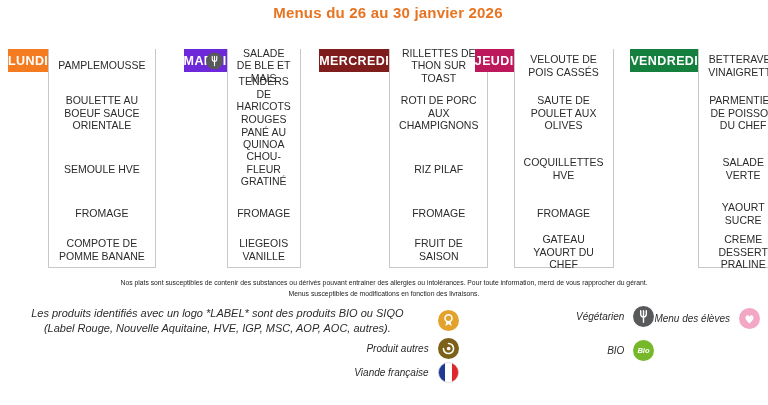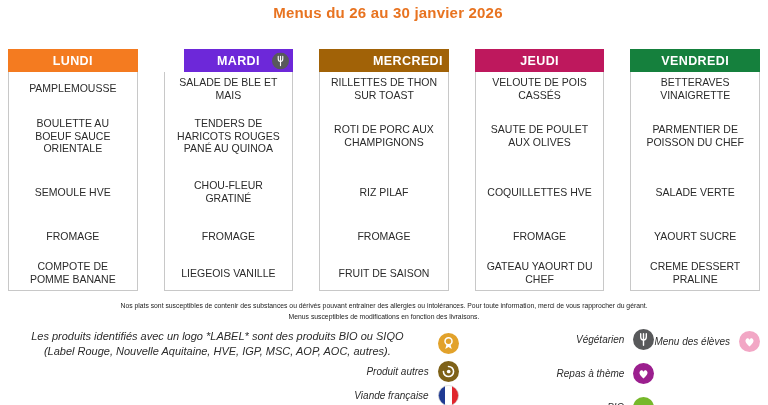--- a/index.html
+++ b/index.html
@@ -2,21 +2,21 @@
 <html><head>
 <meta charset="utf-8">
 <style>
   html,body{margin:0;padding:0;background:#ffffff;}
   body{width:768px;height:405px;font-family:"Liberation Sans",sans-serif;overflow:hidden;}
   .page{width:768px;height:405px;position:relative;}
 
   .title{margin:0;padding-top:4px;text-align:center;font-size:15px;font-weight:bold;letter-spacing:0.2px;padding-left:8px;}
 
   .columns{display:flex;gap:26px;padding:0 8px;margin-top:28px;}
-  .col{flex:1;min-width:0;display:flex;flex-direction:column;}
+  .col{flex:1;min-width:0;display:flex;flex-direction:row;}
   .col-header{height:23px;display:flex;align-items:center;justify-content:center;position:relative;
               color:#fff;font-size:12.5px;font-weight:bold;letter-spacing:0.4px;}
   .hdr-icon{position:absolute;right:4px;top:50%;transform:translateY(-50%);width:17px;height:17px;display:block;}
   .col-body{border:1px solid #c8c8c8;border-top:none;height:218px;background:#fff;
             display:grid;grid-template-rows:33px 62px 50px 39px auto;}
   .cell{display:flex;align-items:center;justify-content:center;text-align:center;
         padding:0 9px;font-size:10.5px;line-height:1.2;color:#2b2b2b;}
 
   .disclaimer{margin-top:9px;text-align:center;font-size:6.8px;color:#222;line-height:1.65;}
 
@@ -66,21 +66,21 @@
       <div class="col-body">
         <div class="cell">SALADE DE BLE ET MAIS</div>
         <div class="cell">TENDERS DE HARICOTS ROUGES PANÉ AU QUINOA</div>
         <div class="cell">CHOU-FLEUR GRATINÉ</div>
         <div class="cell">FROMAGE</div>
         <div class="cell">LIEGEOIS VANILLE</div>
       </div>
     </div>
 
     <div class="col">
-      <div class="col-header" style="background: #a16207; padding-left: 48px;">
+      <div class="col-header" style="background: #7f1d1d;">
         <span>MERCREDI</span>
       </div>
       <div class="col-body">
         <div class="cell">RILLETTES DE THON SUR TOAST</div>
         <div class="cell">ROTI DE PORC AUX CHAMPIGNONS</div>
         <div class="cell">RIZ PILAF</div>
         <div class="cell">FROMAGE</div>
         <div class="cell">FRUIT DE SAISON</div>
       </div>
     </div>
@@ -163,27 +163,20 @@
         <span class="llabel">Végétarien</span>
         <svg class="icon" viewBox="0 0 24 24">
           <circle cx="12" cy="12" r="12" fill="#58595B"></circle>
           <g stroke="#fff" stroke-width="1.6" fill="none" stroke-linecap="round">
             <path d="M8.8 5.5 v3.6 a3.2 3.4 0 0 0 6.4 0 V5.5"></path>
             <path d="M12 5.5 V18.5"></path>
           </g>
         </svg>
       </div>
       <div class="lrow">
-        <span class="llabel">Repas à thème</span>
-        <svg class="icon" viewBox="0 0 24 24">
-          <circle cx="12" cy="12" r="12" fill="#9B1F8E"></circle>
-          <path d="M12 17.6 C7.4 14.1 6.3 10.6 8.5 8.9 c1.7 -1.3 3.5 0 3.5 1.7 c0 -1.7 1.8 -3 3.5 -1.7 c2.2 1.7 1.1 5.2 -3.5 8.7 Z" fill="#fff"></path>
-        </svg>
-      </div>
-      <div class="lrow">
         <span class="llabel">BIO</span>
         <svg class="icon" viewBox="0 0 24 24">
           <circle cx="12" cy="12" r="12" fill="#76B82A"></circle>
           <text x="12" y="15.2" text-anchor="middle" font-size="8.6" font-style="italic" font-weight="bold" fill="#fff">Bio</text>
         </svg>
       </div>
     </div>
 
     <div class="legend-right">
       <span class="llabel">Menu des élèves</span>

